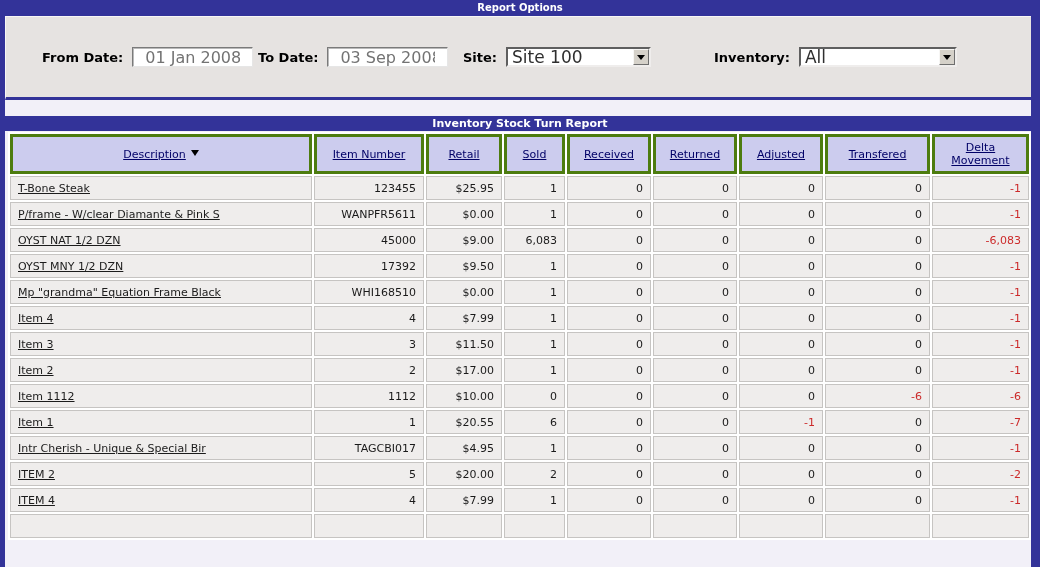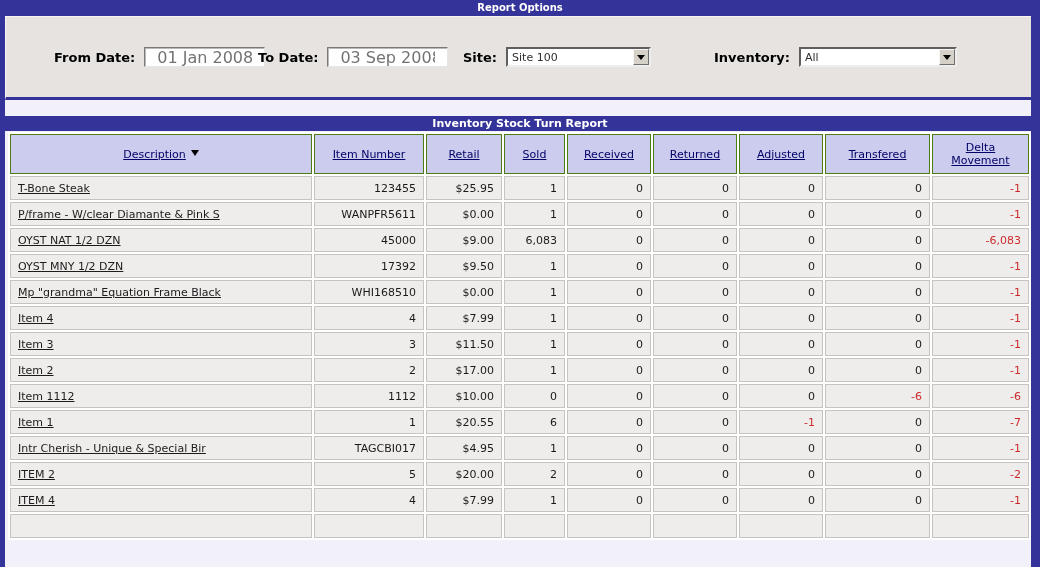--- a/index.html
+++ b/index.html
@@ -32,38 +32,38 @@
     border:1px solid #7a7a7a;border-bottom-color:#e6e6e6;border-right-color:#e6e6e6;
     box-shadow:inset 1px 1px 0 #b9b9b9;
     font-family:"DejaVu Sans","Liberation Sans",sans-serif;
     font-size:16px;color:#737373;padding:0 12px;
   }
   .combo{
     height:20px;background:#fff;display:flex;align-items:center;
     border:2px solid;border-color:#5f5f5f #efedec #efedec #5f5f5f;
     box-sizing:border-box;
   }
-  .combo-text{flex:1;font-size:11px;color:#2f2f2f;padding-left:4px;overflow:hidden;white-space:nowrap;}
+  .combo-text{flex:1;font-size:17px;color:#2f2f2f;padding-left:4px;overflow:hidden;white-space:nowrap;}
   .combo-btn{
     width:16px;height:16px;background:#d5d1c9;flex:0 0 16px;
     border:1px solid;border-color:#f7f6f4 #6e6e6e #6e6e6e #f7f6f4;
     display:flex;align-items:center;justify-content:center;box-sizing:border-box;
   }
   .combo-arrow{width:0;height:0;border:4px solid transparent;border-top:5px solid #000;margin-top:5px;}
   
   .gap{height:16px;background:#f2f0f8;margin:0 9px 0 5px;}
   
   .table-area{
     margin:0 9px 0 5px;background:#f2f0f8;
     height:436px;box-sizing:border-box;
     padding:1px 0 0 3px;overflow:hidden;
   }
   table{border-collapse:separate;border-spacing:2px;background:#fff;table-layout:fixed;}
   th{
-    background:#ccccee;border:1px solid #4d7c0f;
+    background:#ccccee;border:3px solid #4d7c0f;
     height:40px;box-sizing:border-box;
     font-size:11px;font-weight:normal;text-align:center;vertical-align:middle;
     padding:0 4px;
   }
   th a.hlink{color:#000066;text-decoration:underline;cursor:pointer;}
   .sort-arrow{display:inline-block;margin-left:5px;width:0;height:0;
     border:4px solid transparent;border-top:6px solid #000;vertical-align:middle;}
   td{
     background:#efedec;border:1px solid #c6c4c2;
     height:24px;box-sizing:border-box;
@@ -76,21 +76,21 @@
   tr.filler td{height:24px;}
 </style>
 </head>
 <body>
 
 <div class="titlebar">
   <span>Report Options</span>
 </div>
 
 <div class="form-panel">
-  <div class="fg" style="left:48px">
+  <div class="fg" style="left:36px">
     <span class="flabel">From Date:</span>
     <input class="text-input" type="text" value="01 Jan 2008" style="">
   </div>
   <div class="fg" style="left:252px">
     <span class="flabel">To Date:</span>
     <input class="text-input" type="text" value="03 Sep 2008" style="">
   </div>
   <div class="fg" style="left:457px">
     <span class="flabel">Site:</span>
     <div class="combo" style="width:145px">

